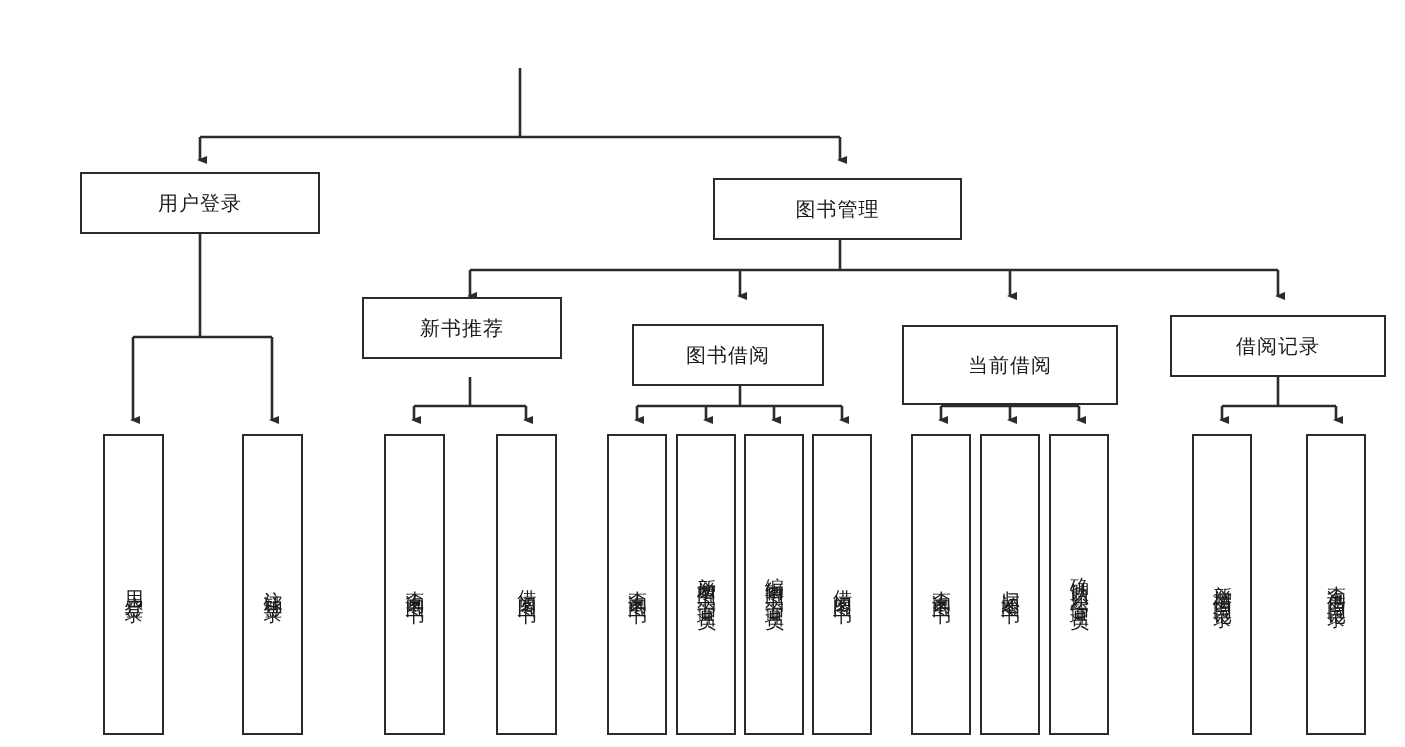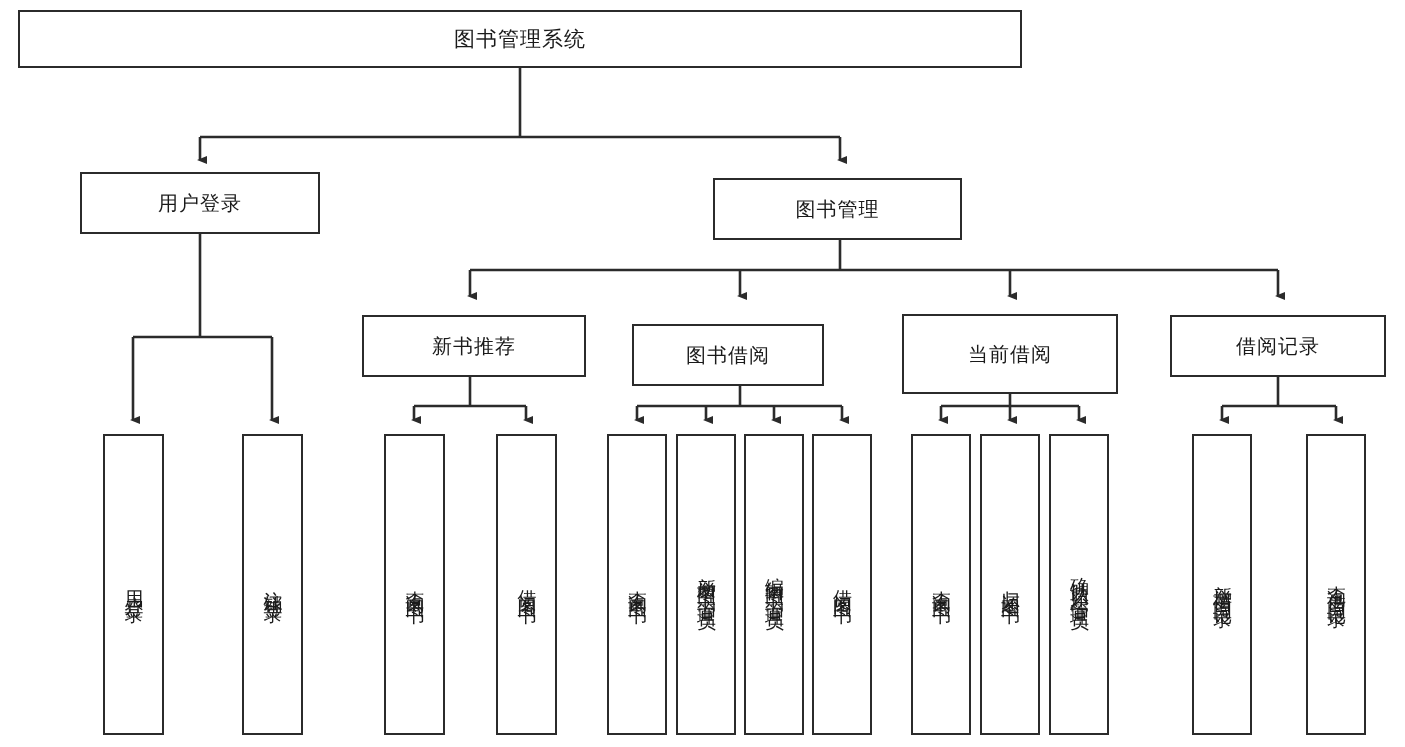--- a/index.html
+++ b/index.html
@@ -121,38 +121,35 @@
       <path d="M1010,406 L1010,420" marker-end="url(#arrow)"></path>
       <path d="M1079,406 L1079,420" marker-end="url(#arrow)"></path>
 
       <path d="M1278,377 L1278,406"></path>
       <path d="M1222,406 L1336,406"></path>
       <path d="M1222,406 L1222,420" marker-end="url(#arrow)"></path>
       <path d="M1336,406 L1336,420" marker-end="url(#arrow)"></path>
     </g>
   </svg>
 
-  <div class="node node-root" style="left:18px; top:10px; width:1004px; height:58px;">
-    <span>图书管理系统</span>
-  </div>
 
   <div class="node node-l1" style="left:80px; top:172px; width:240px; height:62px;">
     <span>用户登录</span>
   </div>
   <div class="node node-l1" style="left:713px; top:178px; width:249px; height:62px;">
     <span>图书管理</span>
   </div>
 
-  <div class="node node-l2" style="left:362px; top:315px; width:224px; height:62px;">
+  <div class="node node-l2" style="left:362px; top:297px; width:200px; height:62px;">
     <span>新书推荐</span>
   </div>
   <div class="node node-l2" style="left:632px; top:324px; width:192px; height:62px;">
     <span>图书借阅</span>
   </div>
-  <div class="node node-l2" style="left:902px; top:314px; width:216px; height:80px;justify-content:center;">
+  <div class="node node-l2" style="left:902px; top:325px; width:216px; height:80px;justify-content:center;">
     <span>当前借阅</span>
   </div>
   <div class="node node-l2" style="left:1170px; top:315px; width:216px; height:62px;align-items:center;">
     <span>借阅记录</span>
   </div>
 
   <div class="node node-leaf" style="left:103px; top:434px; width:61px; height:301px;">
     <span class="leaf-text">用户登录</span>
   </div>
   <div class="node node-leaf" style="left:242px; top:434px; width:61px; height:301px;">

